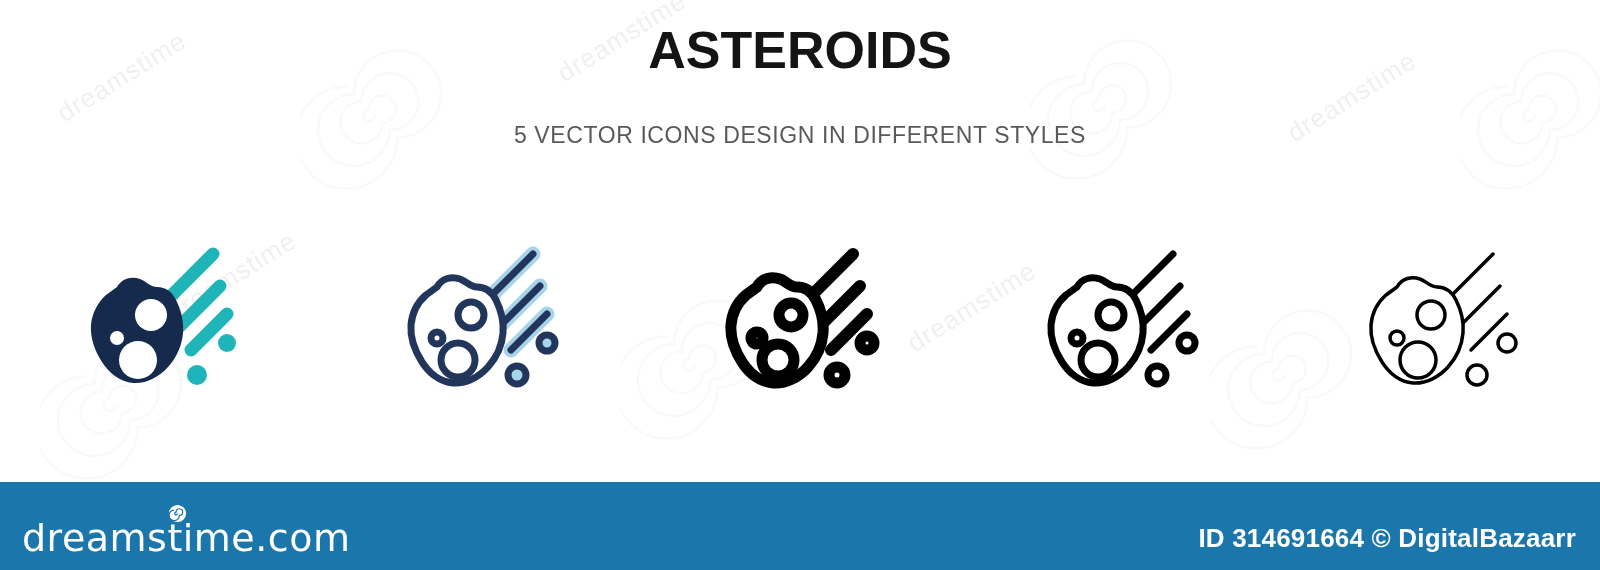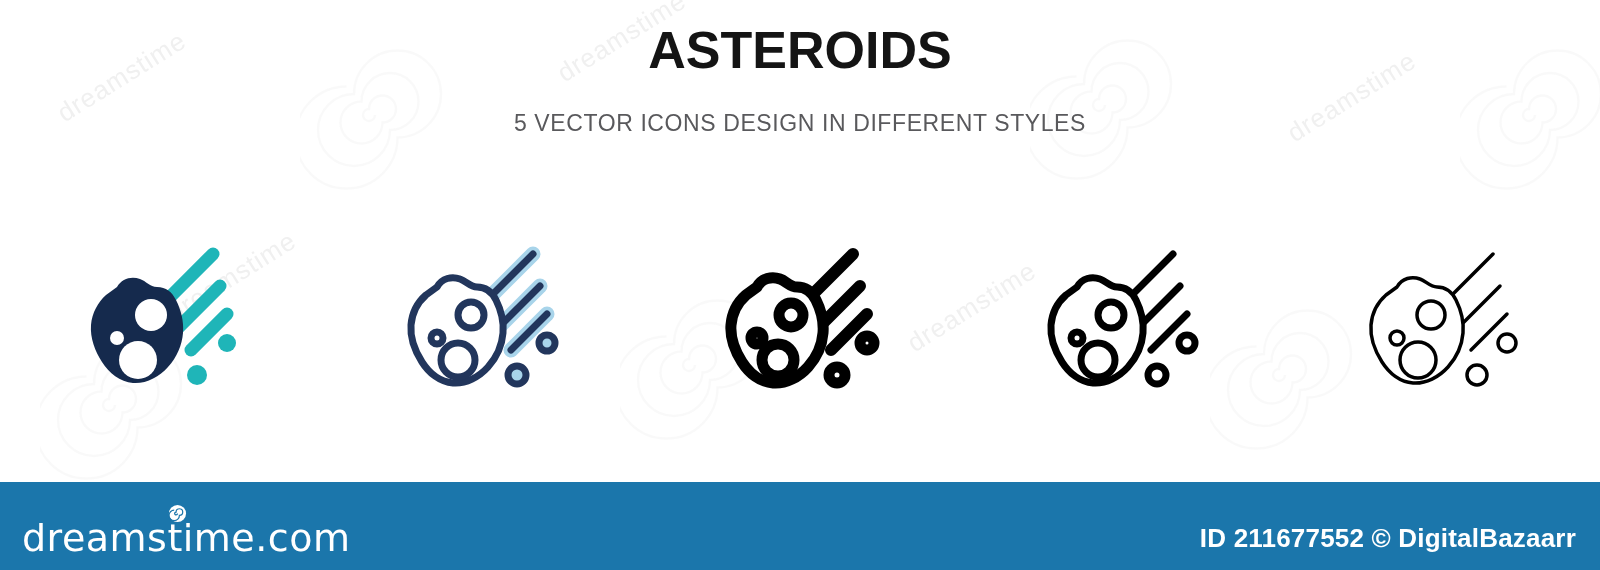--- a/index.html
+++ b/index.html
@@ -57,21 +57,21 @@
     margin: 0;
     padding-top: 24px;
     font-family: "Liberation Sans", sans-serif;
     font-size: 52px;
     font-weight: bold;
     letter-spacing: 0px;
     color: #141414;
     line-height: 1;
   }
   .subtitle {
-    margin: 4px;
+    margin: 16px;
     padding-top: 32px;
     font-family: "Liberation Sans", sans-serif;
     font-size: 23px;
     font-weight: normal;
     letter-spacing: 0.6px;
     color: #59595c;
     line-height: 1;
   }
 
   
@@ -312,16 +312,16 @@
   <div class="footer">
 
     <div class="brand">
       <span class="brand-text">dreamstime.com</span>
       <svg class="brand-spiral" viewBox="0 0 40 40">
         <circle cx="20" cy="20" r="18" fill="#ffffff"></circle>
         <path d="M20 20 m0 0 a3 3 0 1 1 -3 -3 a7 7 0 1 1 7 7 a11 11 0 1 1 -11 -11" fill="none" stroke="#1b76ab" stroke-width="2.6"></path>
       </svg>
     </div>
 
-    <div class="credit">ID 211677552 © DigitalBazaarr</div>
+    <div class="credit">ID 314691664 © DigitalBazaarr</div>
   </div>
 
 </div>
 
 </body></html>

